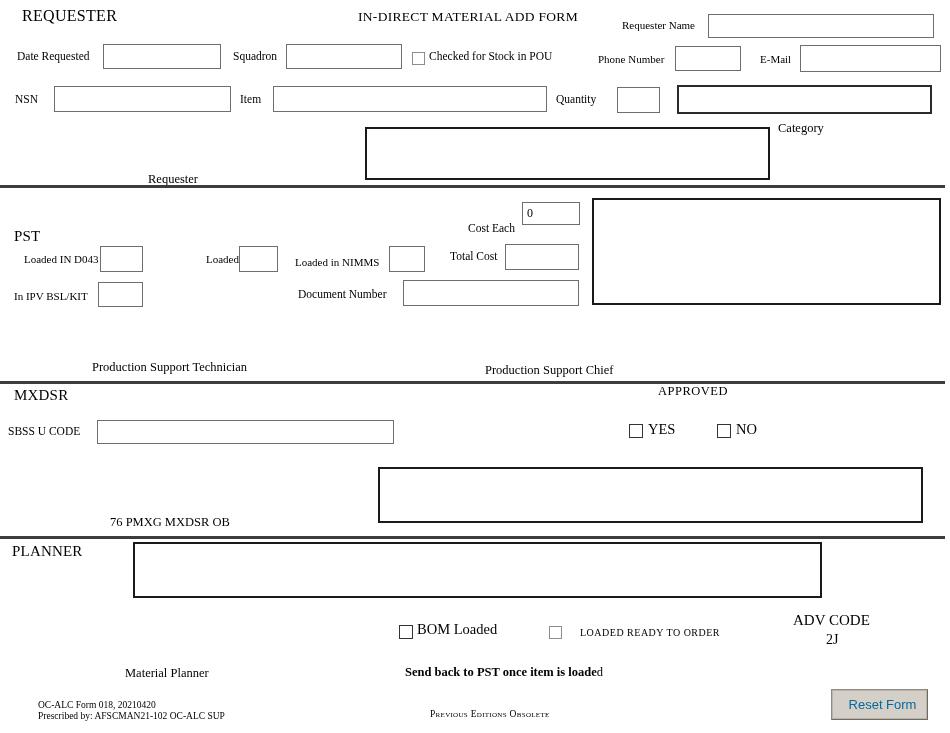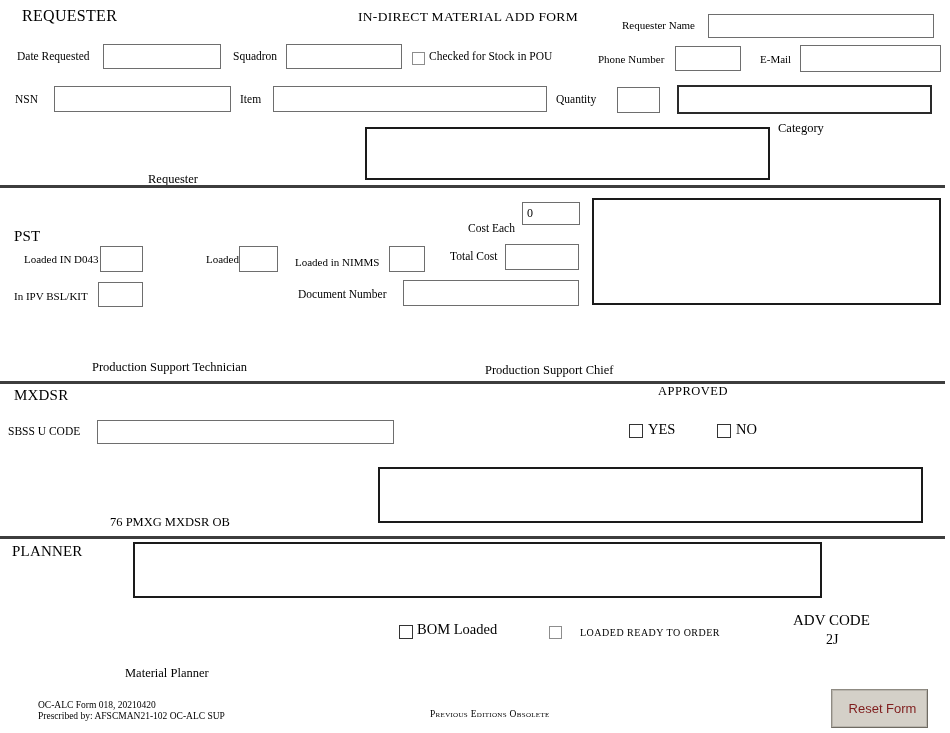--- a/index.html
+++ b/index.html
@@ -21,23 +21,23 @@
       box-sizing:content-box;padding:0;margin:0;cursor:pointer;}
   .cb.gray{border-color:#8d8d8d;}
   .cb.big{width:12px;height:12px;}
   .hr{position:absolute;left:0;width:945px;height:2.5px;background:#3d3d3d;}
   .caps-lbl{position:absolute;font-size:14.5px;white-space:nowrap;}
   .notice{position:absolute;font-size:11.5px;letter-spacing:.2px;white-space:nowrap;}
   .footer-txt{position:absolute;font-size:9.5px;white-space:nowrap;}
   .obsolete{position:absolute;font-size:9.5px;font-variant:small-caps;letter-spacing:.3px;white-space:nowrap;}
   .bold-note{position:absolute;font-size:12.5px;font-weight:bold;white-space:nowrap;}
   .bold-note .tail{font-weight:normal;}
-  .reset-btn{position:absolute;left:831px;top:689px;width:97px;height:39px;background:#d4d0c8;
+  .reset-btn{position:absolute;left:831px;top:689px;width:97px;height:31px;background:#d4d0c8;
       border:1px solid #8f8b83;border-right-color:#6f6b63;border-bottom-color:#6f6b63;
-      font:13px "Liberation Sans",sans-serif;color:#7f1d1d;cursor:pointer;box-shadow:0 0 0 1px #b9b5ad inset;padding-left:12px;}
+      font:13px "Liberation Sans",sans-serif;color:#0369a1;cursor:pointer;box-shadow:0 0 0 1px #b9b5ad inset;padding-left:12px;}
   .adv{position:absolute;font-size:15px;white-space:nowrap;text-align:right;}
 </style>
 </head>
 <body>
 
 <div id="page">
 
   <div class="heading" style="left:22px;top:7px;">REQUESTER</div>
   <div class="title" style="left:317px;top:9px;margin-left:41px;">IN-DIRECT MATERIAL ADD FORM</div>
 
@@ -129,19 +129,20 @@
   <span class="cb big" style="left:399px;top:625px;"></span>
   <div class="caps-lbl" style="left:417px;top:621px;">BOM Loaded</div>
 
   <span class="cb gray" style="left:549px;top:626px;"></span>
   <div class="lbl-sm" style="left:580px;top:627px;font-size:10px;letter-spacing:.5px;">LOADED READY TO ORDER</div>
 
   <div class="adv" style="left:793px;top:612px;">ADV CODE</div>
   <div class="adv" style="left:826px;top:632px;font-size:14px;">2J</div>
 
   <div class="sig" style="left:125px;top:666px;">Material Planner</div>
+  <div class="bold-note" style="left:405px;top:665px;"><span>Send back to PST once item is loade</span><span class="tail">d</span></div>
 
   <div class="footer-txt" style="left:38px;top:700px;">OC-ALC Form 018, 20210420</div>
   <div class="footer-txt" style="left:38px;top:711px;">Prescribed by: AFSCMAN21-102 OC-ALC SUP</div>
   <div class="obsolete" style="left:430px;top:709px;">Previous Editions Obsolete</div>
   <button class="reset-btn">Reset Form</button>
 
 </div>
 
 </body></html>

